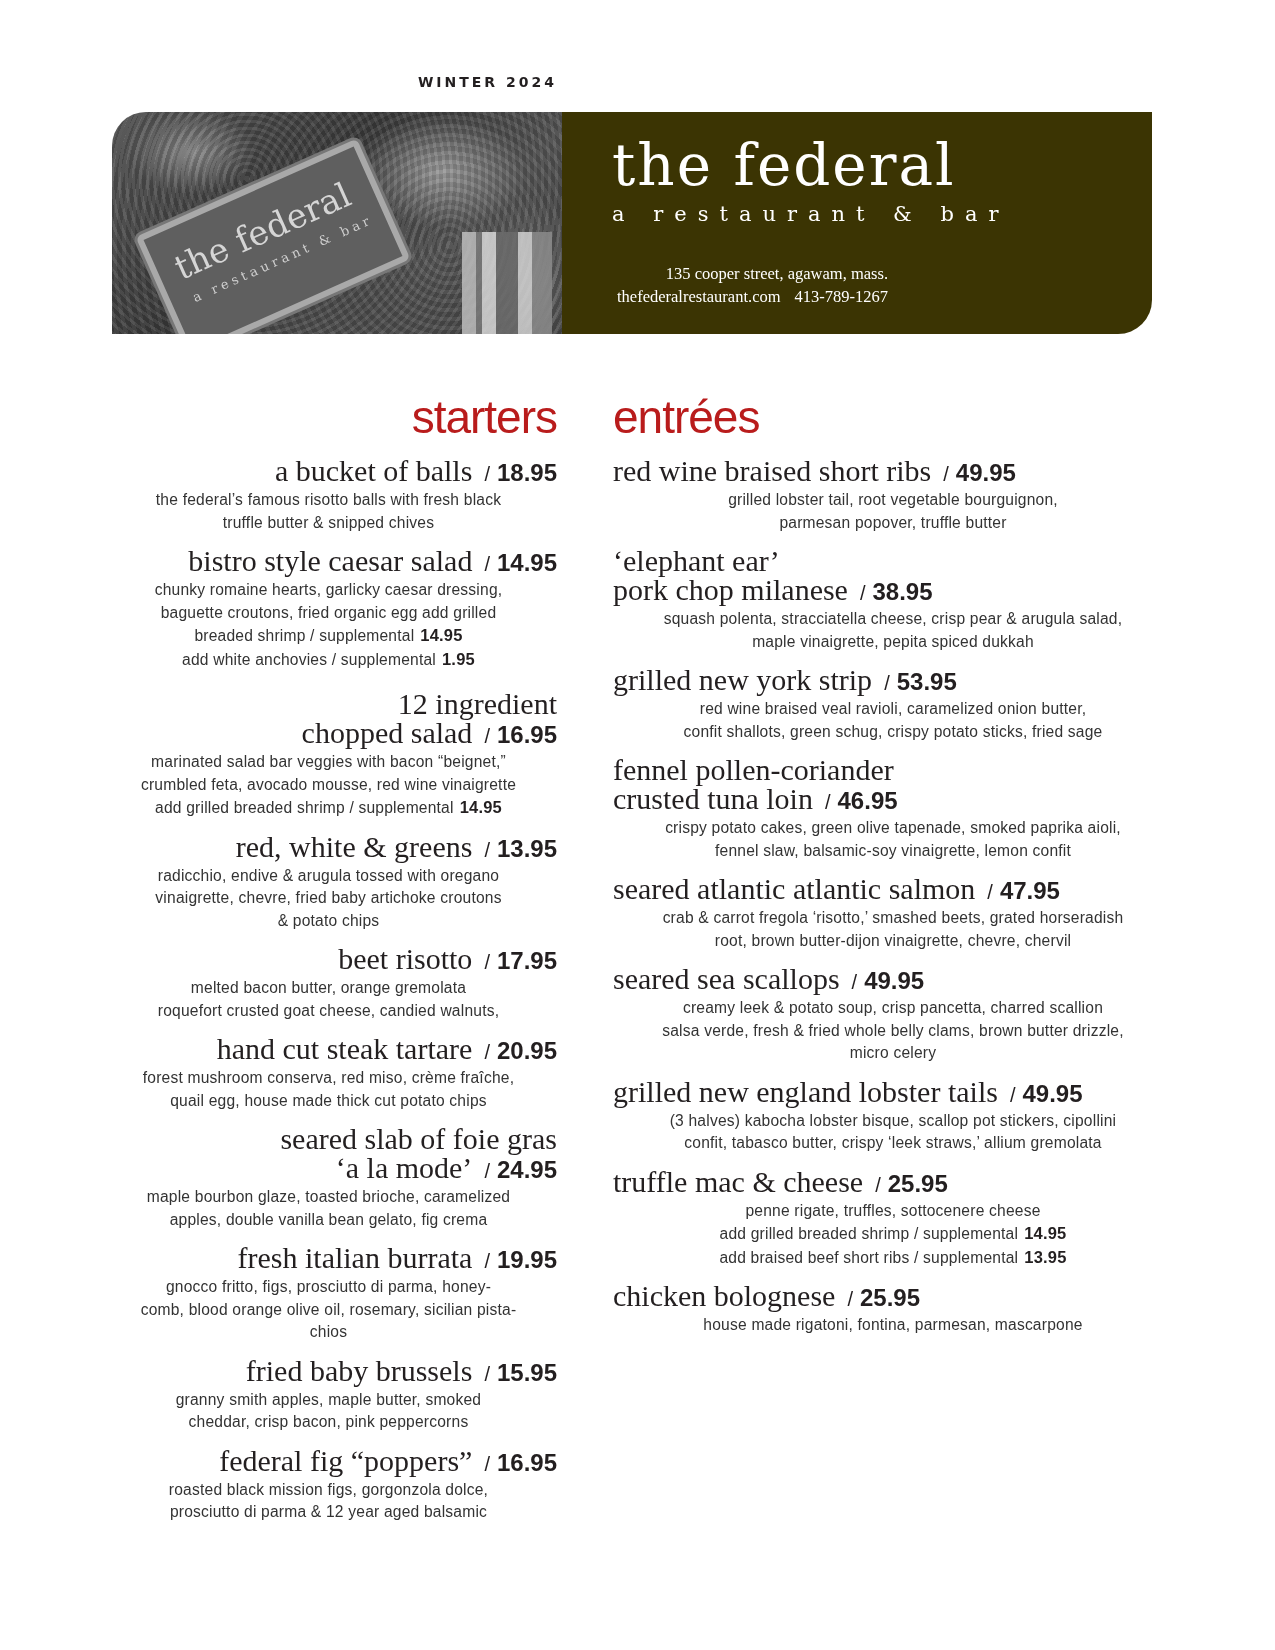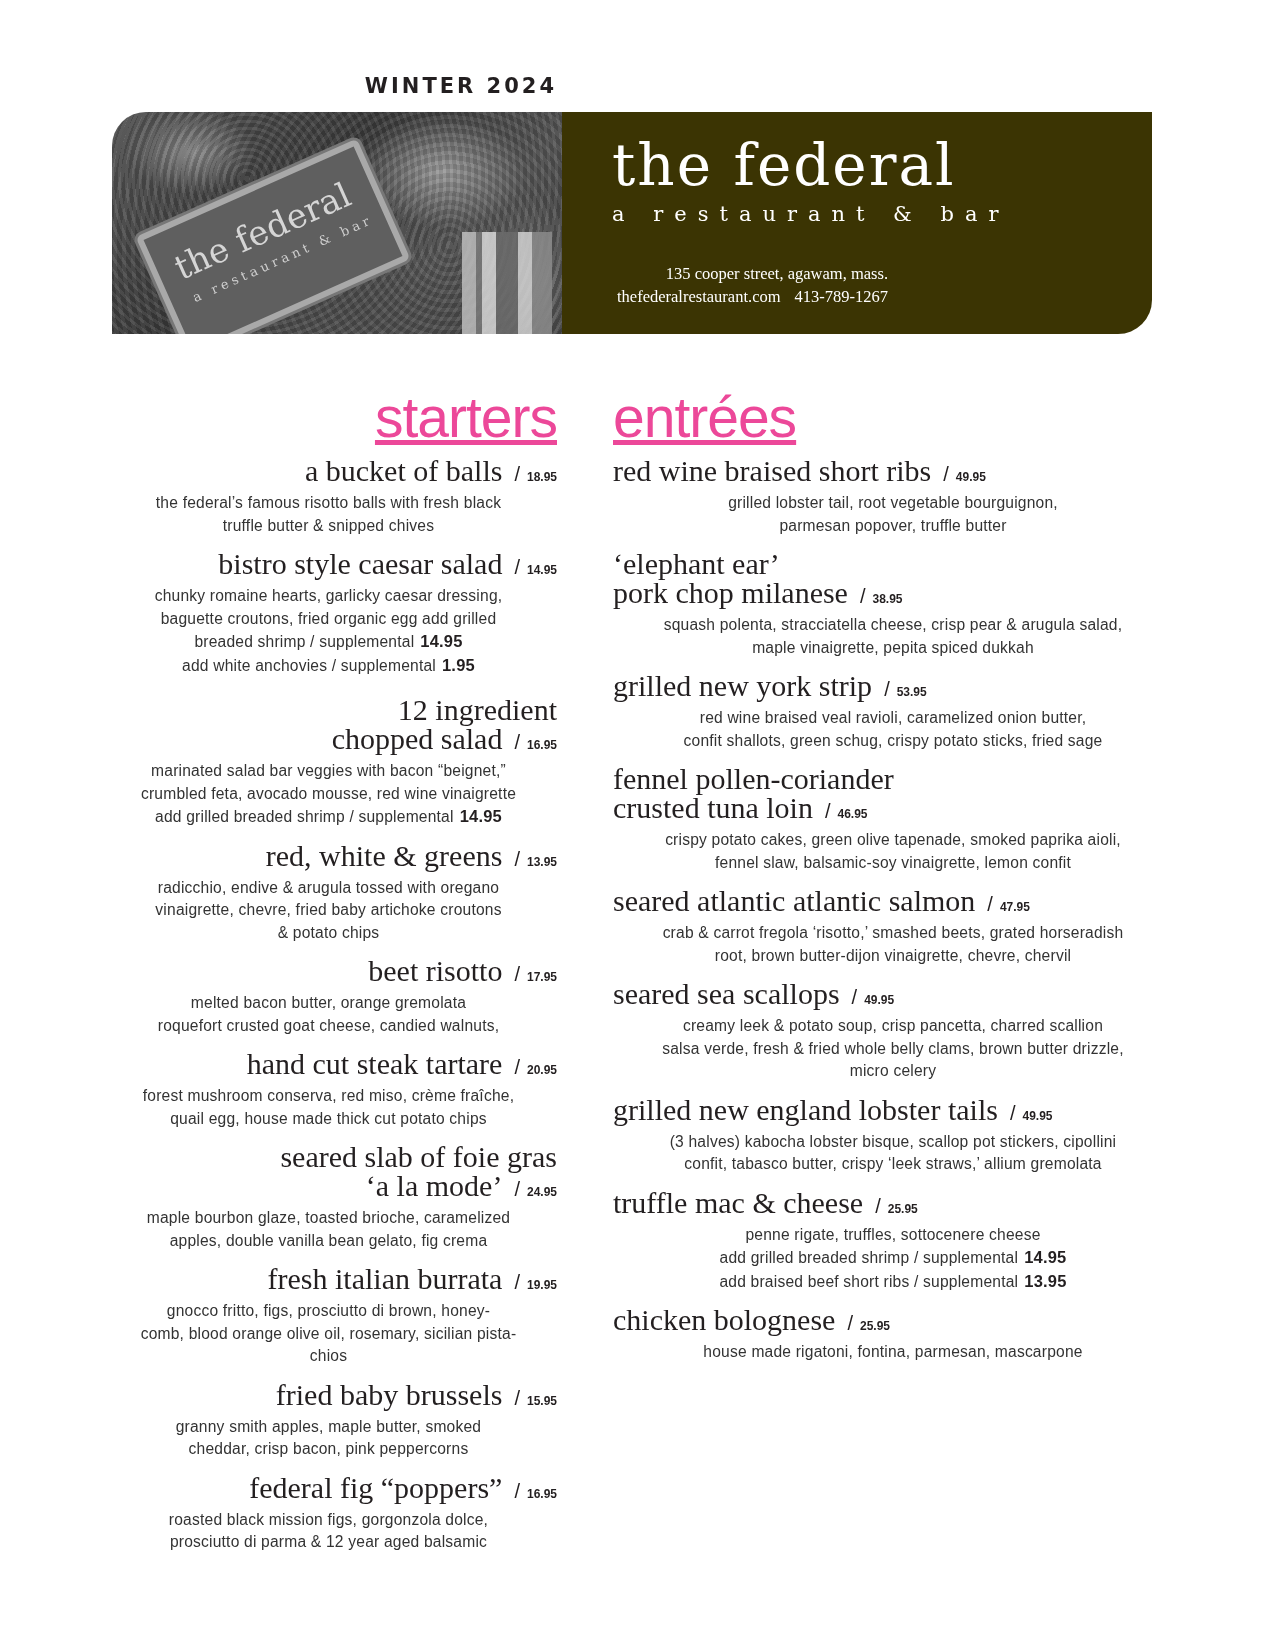--- a/index.html
+++ b/index.html
@@ -3,21 +3,21 @@
   <meta charset="utf-8">
   <style>
     html, body { margin: 0; padding: 0; }
     body {
       width: 1275px; height: 1650px; background: #ffffff; position: relative;
       overflow: hidden; color: #231f20;
       font-family: "Liberation Sans", "DejaVu Sans", sans-serif;
     }
     .season {
       position: absolute; top: 74px; left: 300px; width: 257px; text-align: right;
-      font-family: "DejaVu Sans", sans-serif; font-weight: bold; font-size: 21px;
+      font-family: "DejaVu Sans", sans-serif; font-weight: bold; font-size: 14px;
       letter-spacing: 3px; color: #231f20;
     }
     
     .photo {
       position: absolute; left: 112px; top: 112px; width: 450px; height: 222px;
       border-top-left-radius: 34px; overflow: hidden;
       background:
         radial-gradient(ellipse 90px 60px at 80px 40px, #8a8a8a 0%, transparent 70%),
         radial-gradient(ellipse 120px 80px at 330px 60px, #9a9a9a 0%, transparent 70%),
         radial-gradient(ellipse 80px 120px at 420px 170px, #6a6a6a 0%, transparent 70%),
@@ -70,33 +70,32 @@
 
     
     .col-left {
       position: absolute; left: 100px; top: 386px; width: 457px; text-align: right;
     }
     .col-right {
       position: absolute; left: 613px; top: 386px; width: 560px; text-align: left;
     }
     .section-title {
       font-family: "Liberation Sans", sans-serif; font-weight: normal;
-      font-size: 57px; line-height: 62px; color: #ec4899; letter-spacing: -1px;
+      font-size: 46px; line-height: 62px; color: #b91c1c; letter-spacing: -1px;
       margin: 0 0 8px 0;
-      text-decoration: underline;
     }
     .item { margin-bottom: 12px; }
     .item-name {
       font-family: "Liberation Serif", serif; font-size: 30px; line-height: 29px; color: #231f20;
     }
     .item-name .slash {
       font-family: "Liberation Sans", sans-serif; font-size: 20px; margin: 0 7px 0 12px;
     }
     .item-name .price {
-      font-family: "Liberation Sans", sans-serif; font-weight: bold; font-size: 12px;
+      font-family: "Liberation Sans", sans-serif; font-weight: bold; font-size: 24px;
     }
     .item-desc {
       font-family: "Liberation Sans", sans-serif; font-size: 15.6px; line-height: 22.5px;
       color: #333333; letter-spacing: 0.2px; text-align: center;
     }
     .item-desc .supp-price { font-weight: bold; font-size: 16.5px; margin-left: 6px; color: #231f20; }
     .mt-extra { margin-top: 18px; }
   </style>
 </head>
 <body>
@@ -193,21 +192,21 @@
         <div class="item-desc">
           <div>maple bourbon glaze, toasted brioche, caramelized</div>
           <div>apples, double vanilla bean gelato, fig crema</div>
         </div>
       </div>
       <div class="item">
         <div class="item-name">
           <div><span>fresh italian burrata</span><span class="slash">/</span><span class="price">19.95</span></div>
         </div>
         <div class="item-desc">
-          <div>gnocco fritto, figs, prosciutto di brown, honey-</div>
+          <div>gnocco fritto, figs, prosciutto di parma, honey-</div>
           <div>comb, blood orange olive oil, rosemary, sicilian pista-</div>
           <div>chios</div>
         </div>
       </div>
       <div class="item">
         <div class="item-name">
           <div><span>fried baby brussels</span><span class="slash">/</span><span class="price">15.95</span></div>
         </div>
         <div class="item-desc">
           <div>granny smith apples, maple butter, smoked</div>

